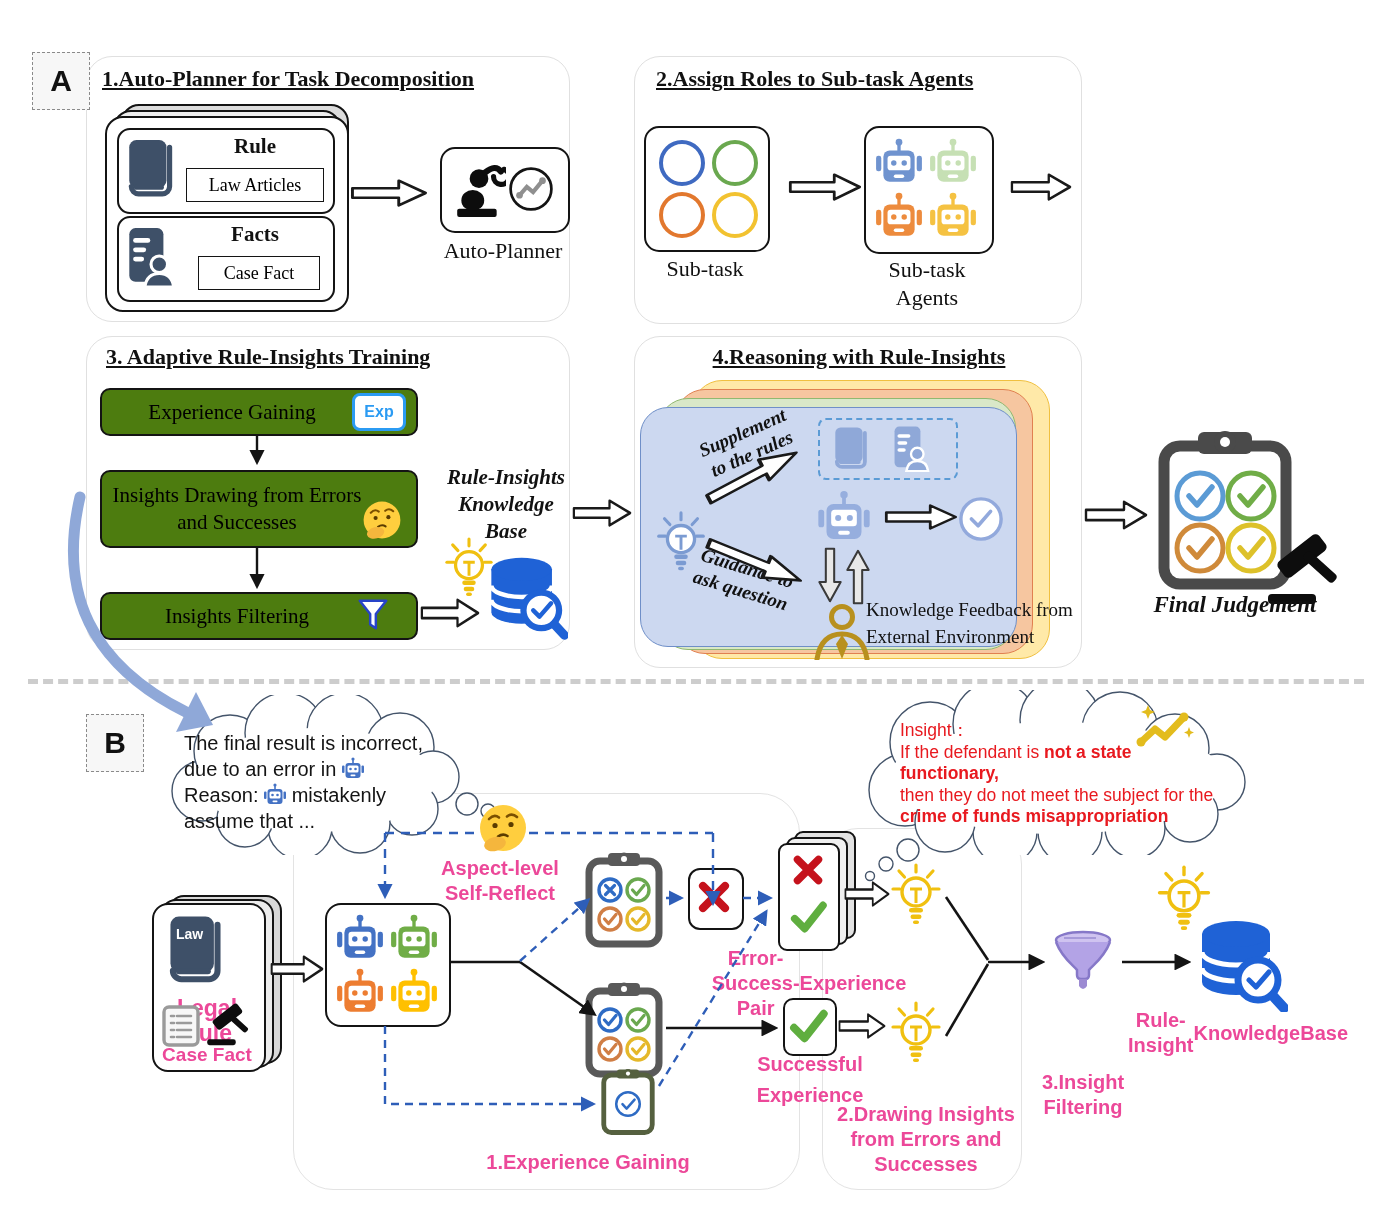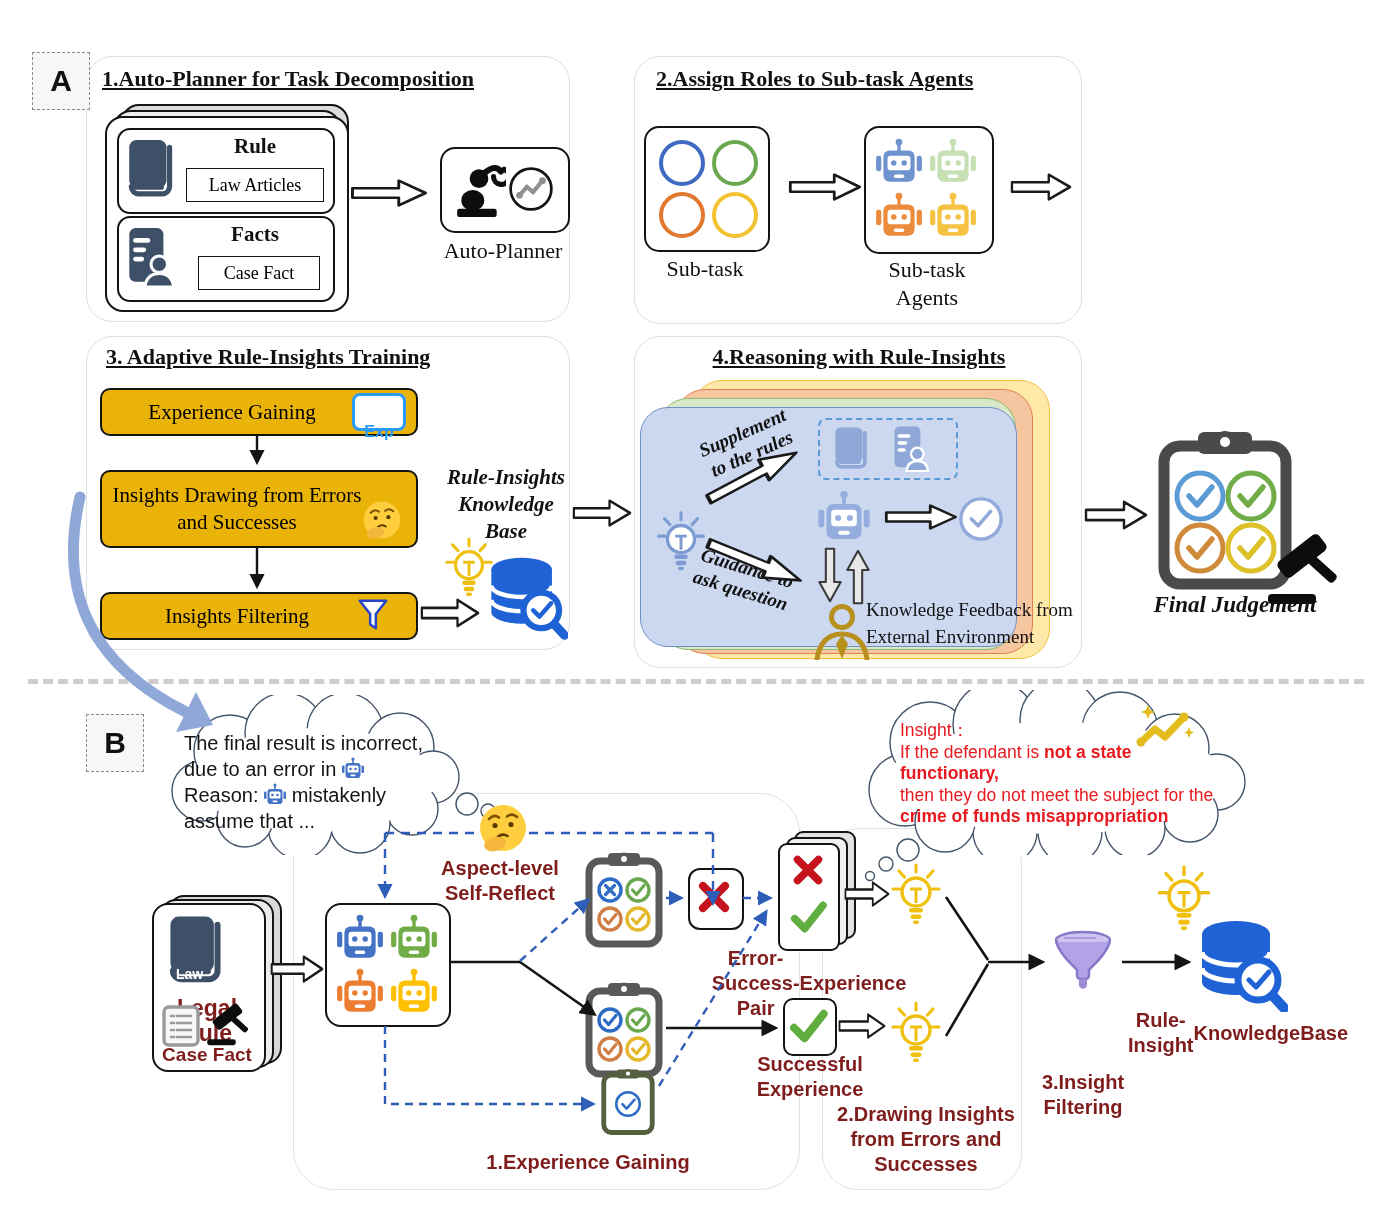--- a/index.html
+++ b/index.html
@@ -1,26 +1,26 @@
 <!DOCTYPE html>
 <html><head>
 <meta charset="utf-8">
 <style>
   html,body{margin:0;padding:0;background:#fff;}
   #canvas{position:relative;width:1391px;height:1211px;background:#fff;overflow:hidden;
           font-family:"Liberation Serif","DejaVu Serif",serif;}
   .abs{position:absolute;}
-  .sans{font-family:"Liberation Sans","DejaVu Sans",sans-serif;margin-top:40px;}
+  .sans{font-family:"Liberation Sans","DejaVu Sans",sans-serif;}
   .panel{border:1.6px solid #e0e0e0;border-radius:26px;background:#fff;z-index:1;}
   .ptitle{font-weight:bold;font-size:22px;color:#111;z-index:5;text-decoration:underline;}
-  .bbox{border:2.2px solid #141414;border-radius:10px;background:#eab308;z-index:5;}
+  .bbox{border:2.2px solid #141414;border-radius:10px;background:#4d7c0f;z-index:5;}
   .center{display:flex;align-items:center;justify-content:center;text-align:center;}
   .tag{border:1.8px solid #141414;background:#fff;font-size:18px;z-index:6;}
   .lbl{color:#111;z-index:5;}
-  .blbl{font-family:"Liberation Sans","DejaVu Sans",sans-serif;font-weight:bold;font-size:20px;color:#7f1d1d;z-index:5;line-height:25px;}
+  .blbl{font-family:"Liberation Sans","DejaVu Sans",sans-serif;font-weight:bold;font-size:20px;color:#ec4899;z-index:5;line-height:25px;}
   .corner-label{border:1.6px dashed #8a8a8a;background:#f7f7f7;font-family:"Liberation Sans","DejaVu Sans",sans-serif;
                 font-weight:bold;font-size:30px;color:#111;z-index:5;}
   .stackcard{border:2px solid #141414;border-radius:18px;background:#fff;}
   .icon{z-index:5;}
   .oarrow{z-index:5;}
   .cloudtext{font-family:"Liberation Sans","DejaVu Sans",sans-serif;font-size:20px;color:#141414;line-height:26px;z-index:6;}
   .redtext{font-family:"Liberation Sans","DejaVu Sans",sans-serif;font-size:17.5px;color:#e8191f;line-height:21.5px;z-index:6;}
   svg{display:block;}
 </style>
 </head>
@@ -538,21 +538,21 @@
     <path d="M19.5,67 l4,4.5 l7.5,-9" stroke="#d07e45" stroke-width="3.2"></path>
     <circle cx="53" cy="67" r="11" stroke="#e5b82a" stroke-width="3.4"></circle>
     <path d="M47.5,67 l4,4.5 l7.5,-9" stroke="#e5b82a" stroke-width="3.2"></path>
   </g>
 </svg>
 
 <div class="abs" style="left:783px;top:998px;width:50px;height:54px;border:2.2px solid #141414;border-radius:10px;background:#fff;z-index:5;"></div>
 <svg class="abs icon" style="left:787px;top:1004px;color:#5fae3f;" width="42" height="44">
       <use href="#sym-check"></use>
     </svg>
-<div class="abs blbl center" style="left:748px;top:1052px;width:124px;flex-direction:column;display:flex;">
+<div class="abs blbl center" style="left:748px;top:1052px;width:124px;flex-direction:column;display:flex;gap:6px;">
   <span>Successful</span>
       <span>Experience</span>
     </div>
 
 <svg class="abs oarrow" style="left:838px;top:1012px;" width="48" height="28" viewBox="0 0 64 28" preserveAspectRatio="none">
       <use href="#sym-oarr"></use>
     </svg>
 <svg class="abs icon" style="left:890px;top:1000px;color:#f0c010;z-index:5;" width="52" height="64">
       <use href="#sym-bulb"></use>
     </svg>

